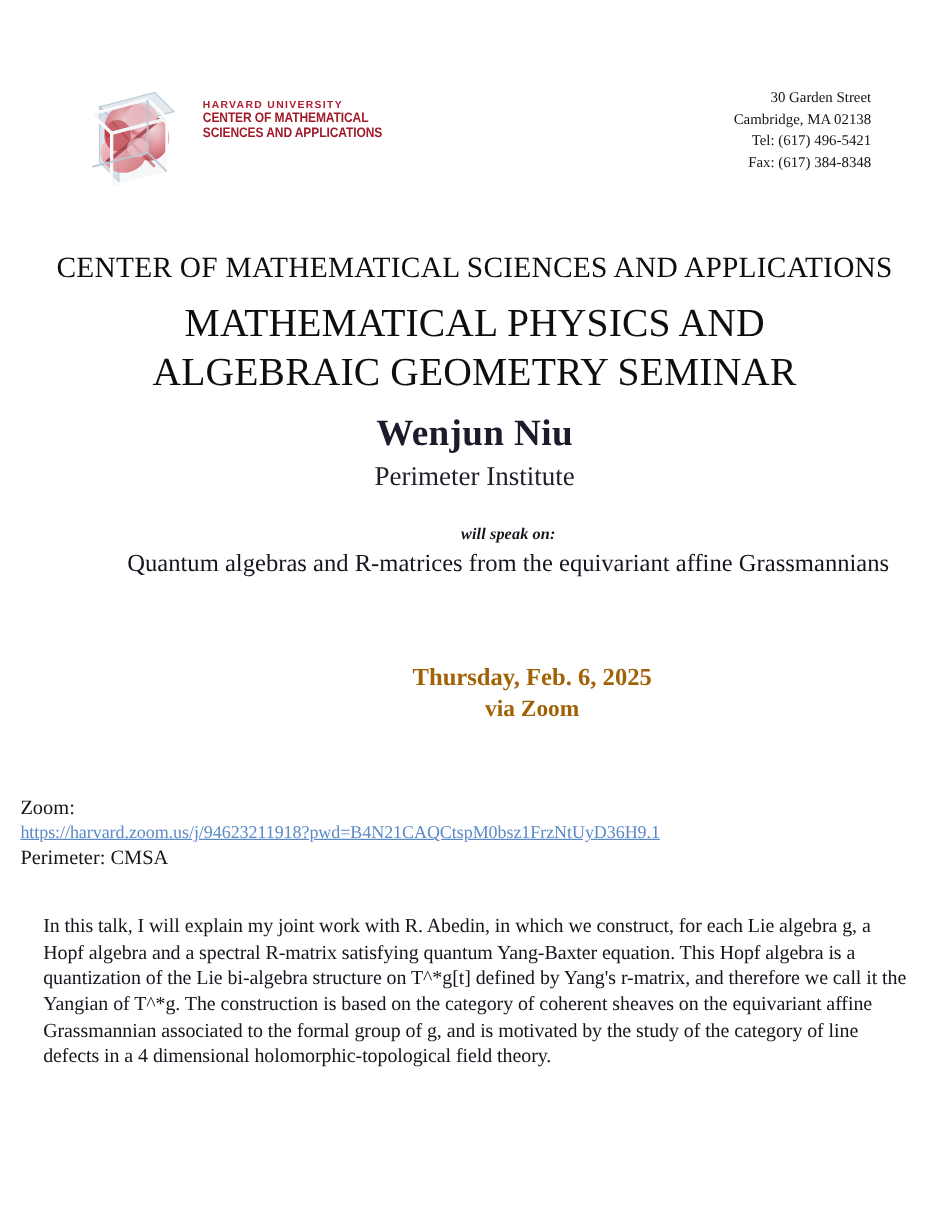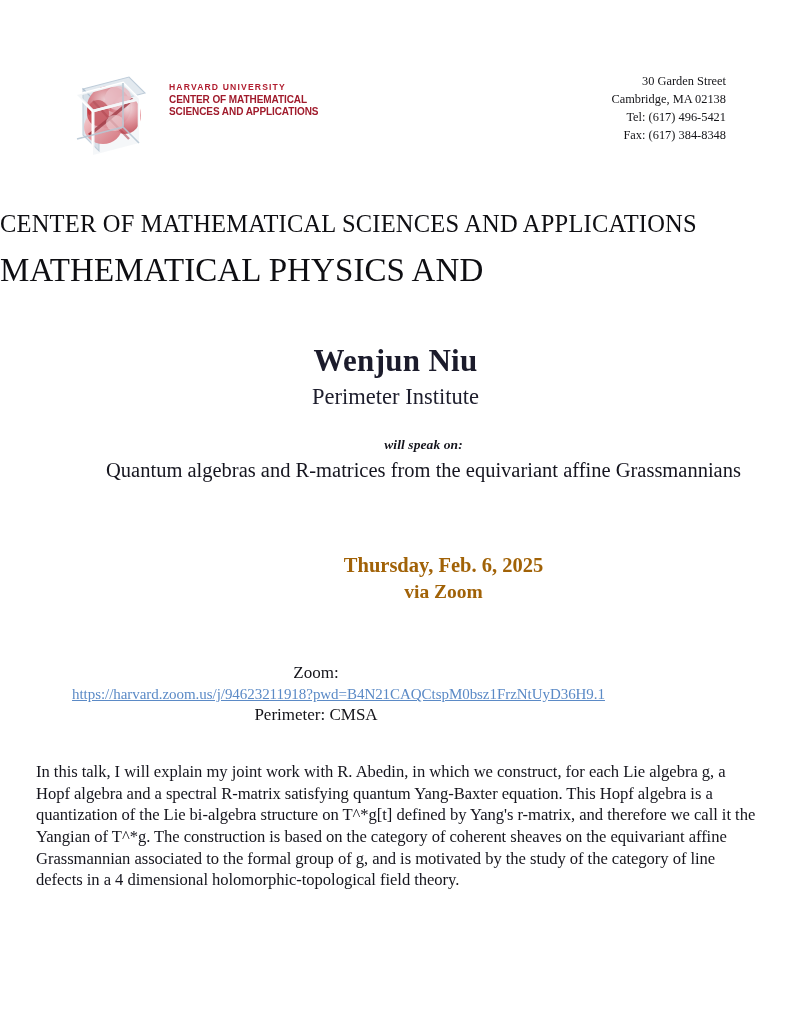--- a/index.html
+++ b/index.html
@@ -80,21 +80,21 @@
     color: #141418;
   }
   .address div { white-space: nowrap; }
 
   
   .titles {
     position: absolute;
     top: 210px;
     left: 0;
     width: 791px;
-    text-align: left;
+    text-align: center;
   }
   .center-name {
     font-size: 24.5px;
     letter-spacing: 0.2px;
     line-height: 1.16;
     color: #0e0e12;
     white-space: nowrap;
   }
   .seminar-name {
     font-size: 33px;
@@ -163,35 +163,34 @@
     padding-left: 48px;
   }
   .when-date { font-size: 20.5px; line-height: 1.32; }
   .when-time { font-size: 19.5px; line-height: 1.38; }
   .when-where { font-size: 19.5px; line-height: 1.38; }
 
   
   .zoom-block {
     position: absolute;
     top: 662px;
-    left: 0;
+    left: 17px;
     width: 632px;
-    text-align: center;
+    text-align: left;
     color: #14141a;
   }
   .zoom-label { font-size: 17px; line-height: 1.3; }
   .zoom-link {
     display: inline-block;
     font-size: 15px;
     line-height: 1.35;
     color: #5b8ac6;
     text-decoration: underline;
     word-break: break-all;
     letter-spacing: -0.05px;
-    margin-left: 45px;
   }
   .zoom-pass { font-size: 17px; line-height: 1.35; }
 
   
   .abstract {
     position: absolute;
     top: 761px;
     left: 36px;
     width: 720px;
     font-size: 16.6px;
@@ -261,20 +260,21 @@
       <div>Cambridge, MA 02138</div>
       <div>Tel: (617) 496-5421</div>
       <div>Fax: (617) 384-8348</div>
     </div>
   </div>
 
   <div class="titles">
     <div class="center-name">CENTER OF MATHEMATICAL SCIENCES AND APPLICATIONS</div>
     <div class="seminar-name">
       <div>MATHEMATICAL PHYSICS AND</div>
+      <div>ALGEBRAIC GEOMETRY SEMINAR</div>
     </div>
   </div>
 
   <div class="speaker-block">
     <div class="speaker-name">Wenjun Niu</div>
     <div class="speaker-affil">Perimeter Institute</div>
   </div>
 
   <div class="talk-block">
     <div class="will-speak">will speak on:</div>

